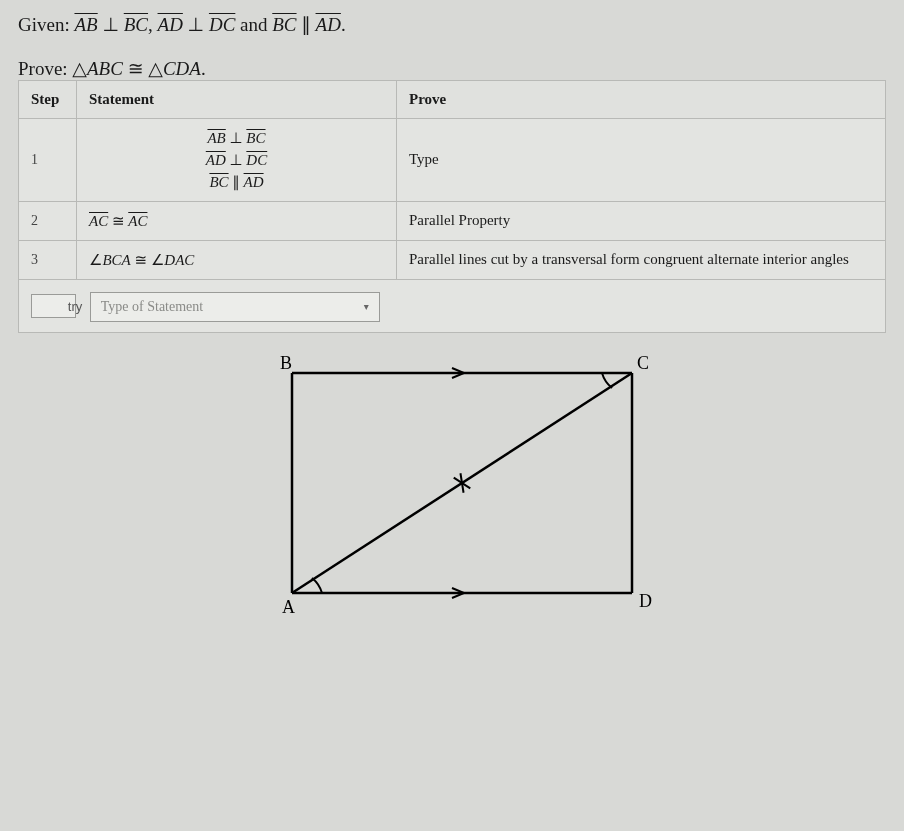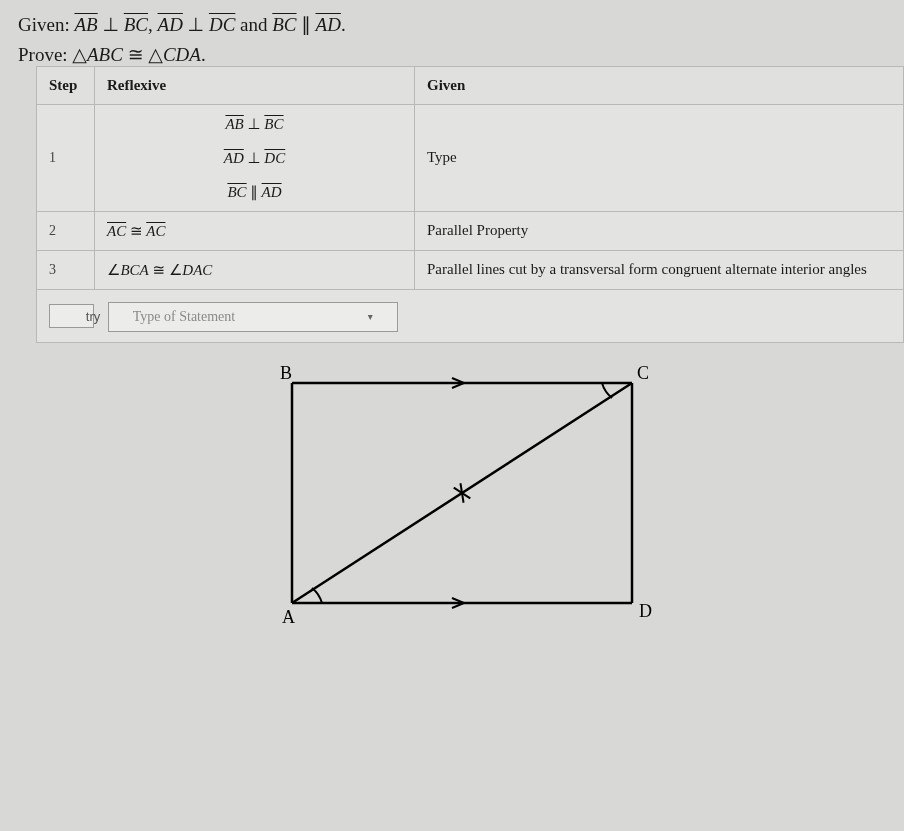--- a/index.html
+++ b/index.html
@@ -4,66 +4,65 @@
 <style>
   * { box-sizing: border-box; margin: 0; padding: 0; }
   body {
     font-family: Georgia, 'Times New Roman', serif;
     background: #d8d9d6;
     width: 904px;
     height: 831px;
     padding: 12px 18px;
     color: #1a1a1a;
   }
-  .problem-text { font-size: 19px; line-height: 1.4; margin-bottom: 4px; }
+  .problem-text { font-size: 19px; line-height: 1.4; margin-bottom: 18px; }
   .over { text-decoration: overline; display: inline-block; font-style: italic; }
   .perp { font-family: Arial, sans-serif; }
   .prove-line { font-size: 19px; }
   .tri { font-size: 19px; }
   table.proof {
     border-collapse: collapse;
     width: 100%;
     font-family: Georgia, serif;
     font-size: 15px;
     background: #e3e4e1;
-    margin-left: 18px;
   }
   table.proof th, table.proof td {
     border: 1px solid #b8b9b6;
     padding: 10px 12px;
     text-align: left;
     vertical-align: middle;
   }
   table.proof th {
     font-weight: bold;
     background: #e0e1de;
   }
   .step-col { width: 58px; text-align: center; }
   .stmt-col { width: 320px; text-align: center; }
   .reason-col { }
   td.step-cell { text-align: center; font-size: 14px; color: #444; }
   td.stmt-cell { text-align: center; }
-  .stmt-stack { display: flex; flex-direction: column; gap: 16px; align-items: center; }
+  .stmt-stack { display: flex; flex-direction: column; gap: 4px; align-items: center; }
   .math { font-style: italic; }
   .try-row td { border: none; padding: 8px 0; }
   .try-btn {
     border: 1.5px solid #9a9b98;
     background: #ecedea;
     width: 42px; height: 24px;
     font-size: 13px; color: #555;
     display: inline-flex; align-items: center; justify-content: center;
     font-family: Arial, sans-serif;
     padding-left: 43px;
   }
   .type-select {
     border: 1.5px solid #9a9b98;
     background: #ecedea;
     height: 30px; width: 290px;
     display: inline-flex; align-items: center; justify-content: space-between;
-    padding: 0 24px;
+    padding: 0 10px;
     color: #8a8b88;
     font-size: 14px;
     margin-left: 10px;
   }
   .caret { font-size: 10px; color: #666; }
   .diagram-wrap { display: flex; justify-content: center; margin-top: 10px; }
 </style>
 </head>
 <body>
 
@@ -85,22 +84,22 @@
   <span>Prove:</span>
   <span class="tri">△</span><span class="math">ABC</span>
   <span>≅</span>
   <span class="tri">△</span><span class="math">CDA</span>.
 </div>
 
 <table class="proof">
   <thead>
     <tr>
       <th class="step-col">Step</th>
-      <th class="stmt-col">Reflexive</th>
-      <th class="reason-col">Given</th>
+      <th class="stmt-col">Statement</th>
+      <th class="reason-col">Prove</th>
     </tr>
   </thead>
   <tbody>
 
     <tr>
       <td class="step-cell">1</td>
       <td class="stmt-cell">
         <div class="stmt-stack">
           <div><span class="over math">AB</span> <span>⊥</span> <span class="over math">BC</span></div>
           <div><span class="over math">AD</span> <span>⊥</span> <span class="over math">DC</span></div>

